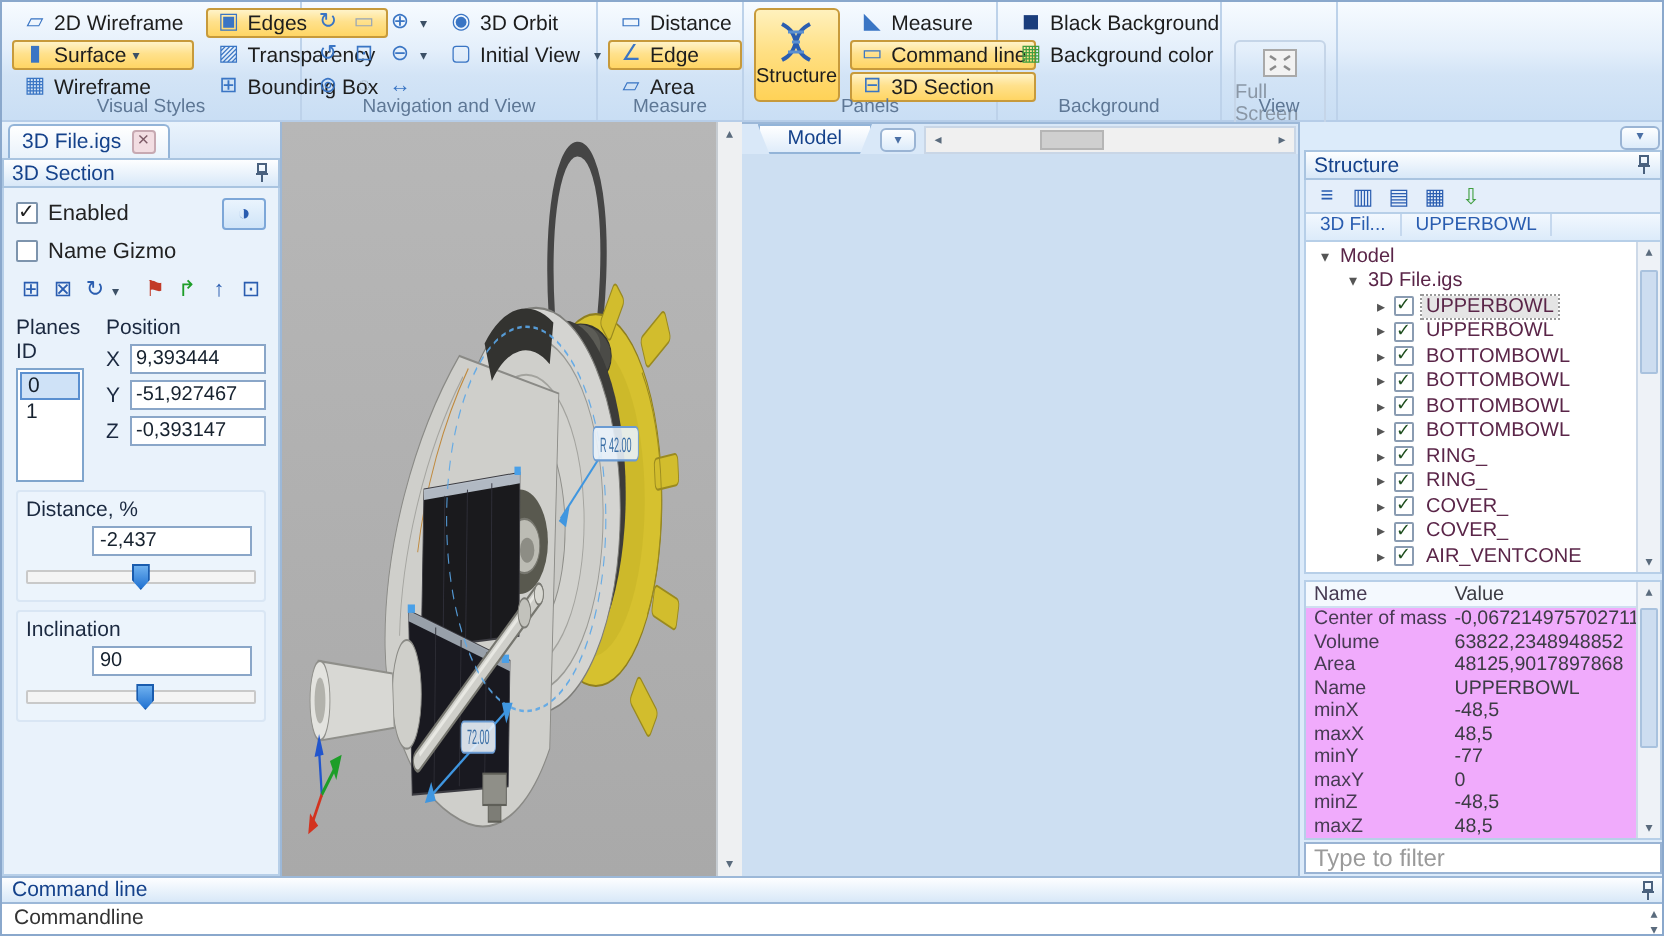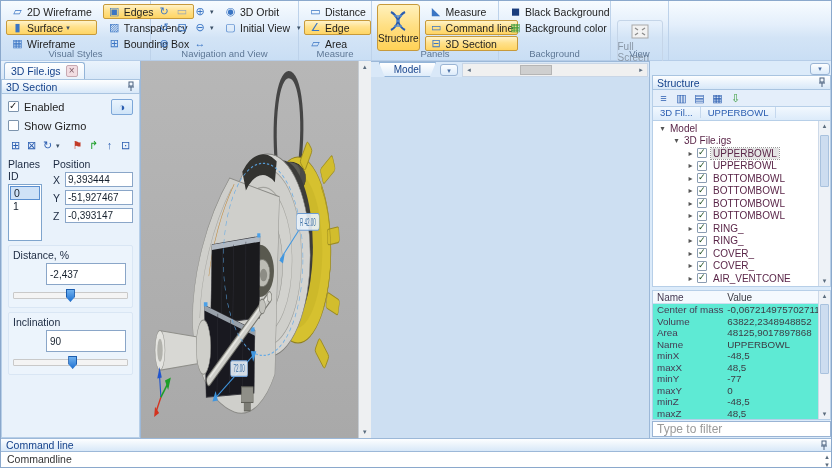--- a/index.html
+++ b/index.html
@@ -49,21 +49,21 @@
   .planes-pos{display:flex;gap:8px;flex:none}
   .fldlabel{font-size:10.5px;color:#1b2940;margin-bottom:2px}
   .listbox{width:34px;height:57px;background:#fff;border:1px solid #7fa5cd;font-size:10.5px;padding:1px}
   .opt{height:13px;line-height:13px;padding-left:3px;color:#16212e}
   .opt.sel{background:#cfe2f7;border:1px solid #5a8fd0;height:14px;line-height:12px}
   .posrow{display:flex;align-items:center;gap:4px;margin-bottom:3px}
   .axis{width:8px;font-size:10.5px;color:#1b2940}
   input.val{width:68px;height:15px;border:1px solid #8aa6c8;font-size:10px;padding:0 2px;font-family:"Liberation Sans",sans-serif;color:#16212e;background:#fff}
   .sect{border:1px solid #d9e6f4;border-radius:2px;padding:3px 4px 5px;background:#ecf4fc;flex:none}
   .sect .numwrap{display:flex;justify-content:flex-end;padding-right:2px;margin-top:1px}
-  input.num{width:80px;height:15px;border:1px solid #8aa6c8;font-size:10px;padding:10px 3px;font-family:"Liberation Sans",sans-serif;color:#16212e}
+  input.num{width:80px;height:15px;border:1px solid #8aa6c8;font-size:10px;padding:0 3px;font-family:"Liberation Sans",sans-serif;color:#16212e}
   .slider{position:relative;height:13px;margin-top:4px}
   .strack{position:absolute;left:0;right:0;top:3px;height:7px;background:#f4f4f4;border:1px solid #c9c9c9;border-radius:1px}
   .sthumb{position:absolute;top:0;width:9px;height:13px;background:linear-gradient(#6fb1ef,#2273d2);border:1px solid #1a5cae;
     clip-path:polygon(0 0,100% 0,100% 62%,50% 100%,0 62%)}
 
   
   .viewport{flex:1;display:flex;flex-direction:row;min-width:0}
   .vp-canvas{position:relative;flex:1;background:linear-gradient(#b7b7b7,#a9a9a9);overflow:hidden}
   .vp-canvas svg.model{position:absolute;left:0;top:0;width:100%;height:100%}
   .vp-vscroll{position:absolute;right:0;top:0;bottom:0;width:13px;background:#eef0f2;border-left:1px solid #c6ccd2;
@@ -91,21 +91,21 @@
   .trow{height:12.5px;display:flex;align-items:center;font-size:10px;color:#5a2548;white-space:nowrap}
   .texp{width:11px;text-align:center;color:#555;font-size:8px;flex:none}
   .tchk{width:10px;height:10px;border:1px solid #8a9cb2;background:#fff;margin:0 4px 0 1px;border-radius:1px;position:relative;flex:none}
   .tchk::after{content:"✓";position:absolute;left:0;top:-2px;font-size:9px;color:#1d4d1d}
   .tlabel{padding:0 2px}
   .trow.sel .tlabel{background:#e5e5e5;outline:1px dotted #9a9a9a}
   .vscroll{position:absolute;right:0;top:0;bottom:0;width:12px;background:#eef2f7;border-left:1px solid #cdd9e8;
     display:flex;flex-direction:column;align-items:center;justify-content:space-between;font-size:7px;color:#5a6b7d;padding:1px 0}
   .vthumb{position:absolute;left:1px;right:1px;background:#cdddf0;border:1px solid #a9c2de;border-radius:1px}
   .splitter{height:3px;flex:none}
-  .props{flex:none;background:#5eead4;border:1px solid #b7cfe8;position:relative;padding-right:12px}
+  .props{flex:none;background:#f0abfc;border:1px solid #b7cfe8;position:relative;padding-right:12px}
   .phead{height:13px;display:flex;align-items:center;background:#f4f9fe;border-bottom:1px solid #cfdff0;font-size:10px;color:#333}
   .phead .pname{font-weight:normal}
   .prow{height:11.5px;display:flex;align-items:center;font-size:9.8px}
   .pname{width:45%;padding-left:4px;color:#463a52;white-space:nowrap;overflow:hidden}
   .pval{flex:1;color:#3c3c44;white-space:nowrap;overflow:hidden}
   .filter{height:17px;flex:none;margin-top:1px}
   .filter input{width:100%;height:16px;border:1px solid #9ab4d4;font-size:12px;padding:0 4px;font-family:"Liberation Sans",sans-serif;color:#444}
   .filter input::placeholder{color:#9a9a9a}
 
   
@@ -273,21 +273,21 @@
         </svg>
       </div>
       <div class="section-body">
         <div class="chkrow">
           <span class="chk checked"></span>
           <span>Enabled</span>
           <span class="sphere-btn">◑</span>
         </div>
         <div class="chkrow">
           <span class="chk"></span>
-          <span>Show Gizmo</span>
+          <span>Name Gizmo</span>
         </div>
         <div class="tools">
           <span class="tool">⊞</span>
           <span class="tool">⊠</span>
           <span class="tool">↻</span>
           <span class="dd">▾</span>
           <span class="tsep"></span>
           <span class="tool red">⚑</span>
           <span class="tool green">↱</span>
           <span class="tool">↑</span>

